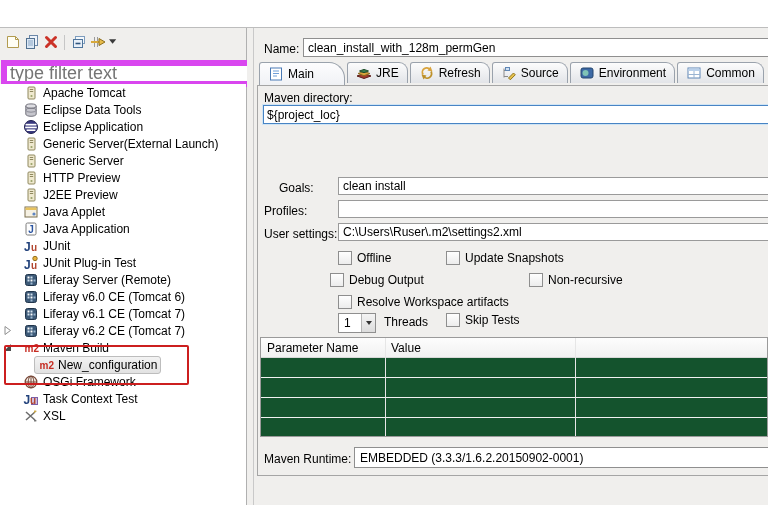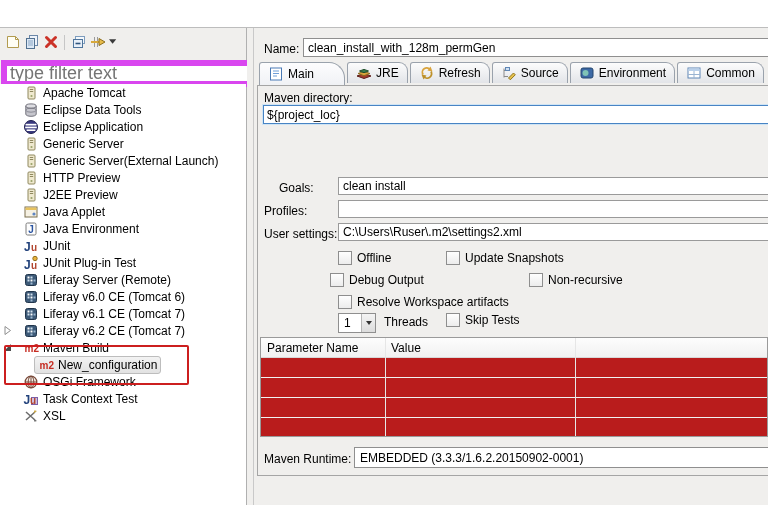--- a/index.html
+++ b/index.html
@@ -50,21 +50,21 @@
   #cb-offline{left:80px;top:165px;} #cb-update{left:188px;top:165px;}
   #cb-debug{left:72px;top:187px;} #cb-skip{left:188px;top:187px;margin-top:40px;} #cb-nonrec{left:271px;top:187px;}
   #cb-resolve{left:80px;top:209px;}
   .cbbox{width:12px;height:12px;border:1px solid #8e8e8e;background:linear-gradient(#fefefe,#ececec);flex:none;}
   .combo{position:absolute;border:1px solid #8f8f8f;background:#fff;display:flex;align-items:center;}
   #threads-combo{left:80px;top:227px;width:36px;height:18px;}
   #threads-combo .cval{flex:1;padding-left:5px;}
   .cbtn{width:13px;height:100%;display:flex;align-items:center;justify-content:center;background:linear-gradient(#f4f4f4,#dcdcdc);border-left:1px solid #b5b5b5;}
   .arrow-down{width:0;height:0;border-left:3px solid transparent;border-right:3px solid transparent;border-top:4px solid #333;}
   #threads-label{left:126px;top:229px;}
-  .ptable{position:absolute;left:2px;top:251px;right:0;height:98px;background:#b91c1c;border:1px solid #9a9a9a;overflow:hidden;}
+  .ptable{position:absolute;left:2px;top:251px;right:0;height:98px;background:#14532d;border:1px solid #9a9a9a;overflow:hidden;}
   .phead{height:19px;background:linear-gradient(#fdfdfd,#f1f1f1);border-bottom:1px solid #d8d8d8;display:flex;align-items:center;}
   .phc1{width:118px;padding-left:6px;} .phc2{width:184px;padding-left:6px;}
   .pv{position:absolute;top:0;bottom:0;width:1px;background:#e6e6e6;}
   .pv1{left:124px;} .pv2{left:314px;}
   .prow{height:19px;border-bottom:1px solid #f1f1f1;}
   #runtime-label{left:6px;top:366px;}
   #runtime-combo{left:96px;top:361px;right:-2px;height:19px;padding-left:5px;}
 </style>
 </head>
 <body>
@@ -154,33 +154,33 @@
         </div>
         <div class="trow">
           <span class="rowbody lvl1">
             <span class="ico">
               <svg viewBox="0 0 16 16" width="16" height="16">
                 <rect x="5" y="2" width="7" height="12" rx="1" fill="#efe9cf" stroke="#8f885f"></rect>
                 <path d="M6.8 4.5h3.4M6.8 6.5h3.4" stroke="#8f885f"></path>
                 <circle cx="8.5" cy="11" r="1.1" fill="#9aa26a"></circle>
               </svg>
             </span>
-            <span class="tlabel">Generic Server</span>
+            <span class="tlabel">Generic Server(External Launch)</span>
           </span>
         </div>
         <div class="trow">
           <span class="rowbody lvl1">
             <span class="ico">
               <svg viewBox="0 0 16 16" width="16" height="16">
                 <rect x="5" y="2" width="7" height="12" rx="1" fill="#efe9cf" stroke="#8f885f"></rect>
                 <path d="M6.8 4.5h3.4M6.8 6.5h3.4" stroke="#8f885f"></path>
                 <circle cx="8.5" cy="11" r="1.1" fill="#9aa26a"></circle>
               </svg>
             </span>
-            <span class="tlabel">Generic Server(External Launch)</span>
+            <span class="tlabel">Generic Server</span>
           </span>
         </div>
         <div class="trow">
           <span class="rowbody lvl1">
             <span class="ico">
               <svg viewBox="0 0 16 16" width="16" height="16">
                 <rect x="5" y="2" width="7" height="12" rx="1" fill="#efe9cf" stroke="#8f885f"></rect>
                 <path d="M6.8 4.5h3.4M6.8 6.5h3.4" stroke="#8f885f"></path>
                 <circle cx="8.5" cy="11" r="1.1" fill="#9aa26a"></circle>
               </svg>
@@ -213,21 +213,21 @@
           </span>
         </div>
         <div class="trow">
           <span class="rowbody lvl1">
             <span class="ico">
               <svg viewBox="0 0 16 16" width="16" height="16">
                 <rect x="3" y="2" width="10" height="12" rx="1.5" fill="#fdfdfd" stroke="#7d7d7d"></rect>
                 <text x="8" y="12" font-size="10" font-weight="bold" fill="#2a53a0" text-anchor="middle" font-family="Liberation Sans, sans-serif">J</text>
               </svg>
             </span>
-            <span class="tlabel">Java Environment</span>
+            <span class="tlabel">Java Application</span>
           </span>
         </div>
         <div class="trow">
           <span class="rowbody lvl1">
             <span class="ico">
               <svg viewBox="0 0 16 16" width="16" height="16">
                 <text x="1" y="13" font-size="12" font-weight="bold" fill="#23437c" font-family="Liberation Sans, sans-serif">J</text>
                 <text x="8" y="13" font-size="10" font-weight="bold" fill="#b2452e" font-family="Liberation Sans, sans-serif">u</text>
               </svg>
             </span>

